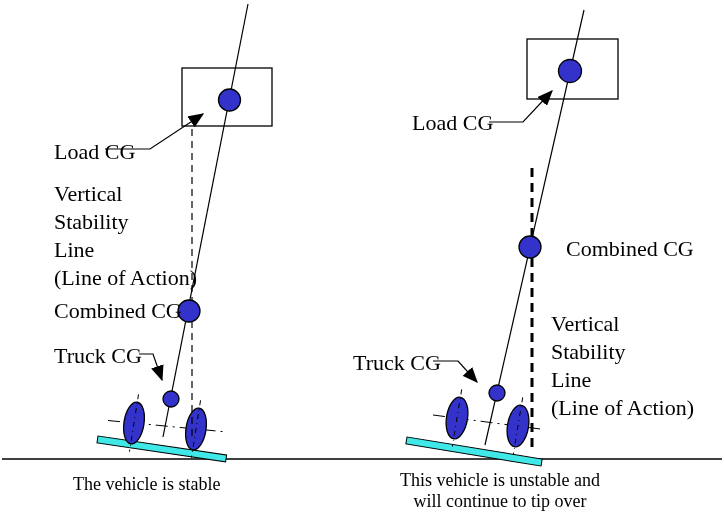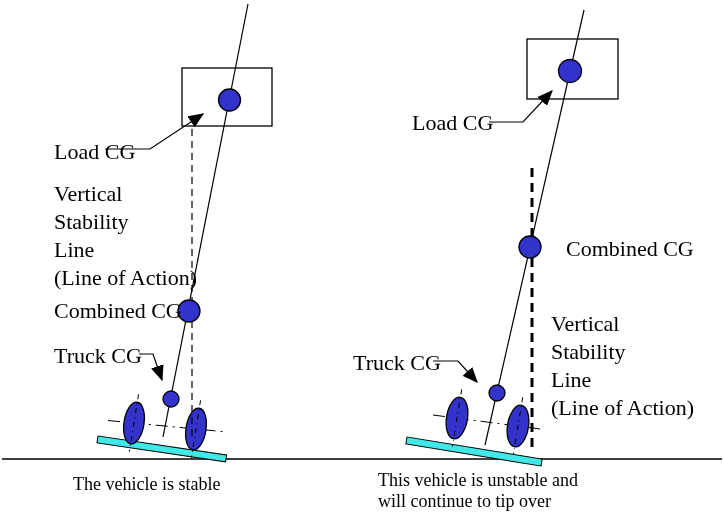--- a/index.html
+++ b/index.html
@@ -15,21 +15,21 @@
   #diagram-svg { position: absolute; left: 0; top: 0; }
   .lbl {
     position: absolute;
     font-size: 22px;
     line-height: 20px;
     white-space: pre-line;
     color: #000000;
   }
   .vsl-block { line-height: 28px; }
   .caption { font-size: 18px; }
-  .caption-center { line-height: 21px; }
+  .caption-center { text-align: center; line-height: 21px; }
 </style>
 </head>
 <body>
 
 <div id="canvas">
 
   <svg id="diagram-svg" width="724" height="518" viewBox="0 0 724 518">
     <defs>
       <marker id="arrowhead" viewBox="0 0 12 10" refX="11" refY="5" markerWidth="13" markerHeight="11" orient="auto">
         <path d="M0,0 L12,5 L0,10 z" fill="#000000"></path>

